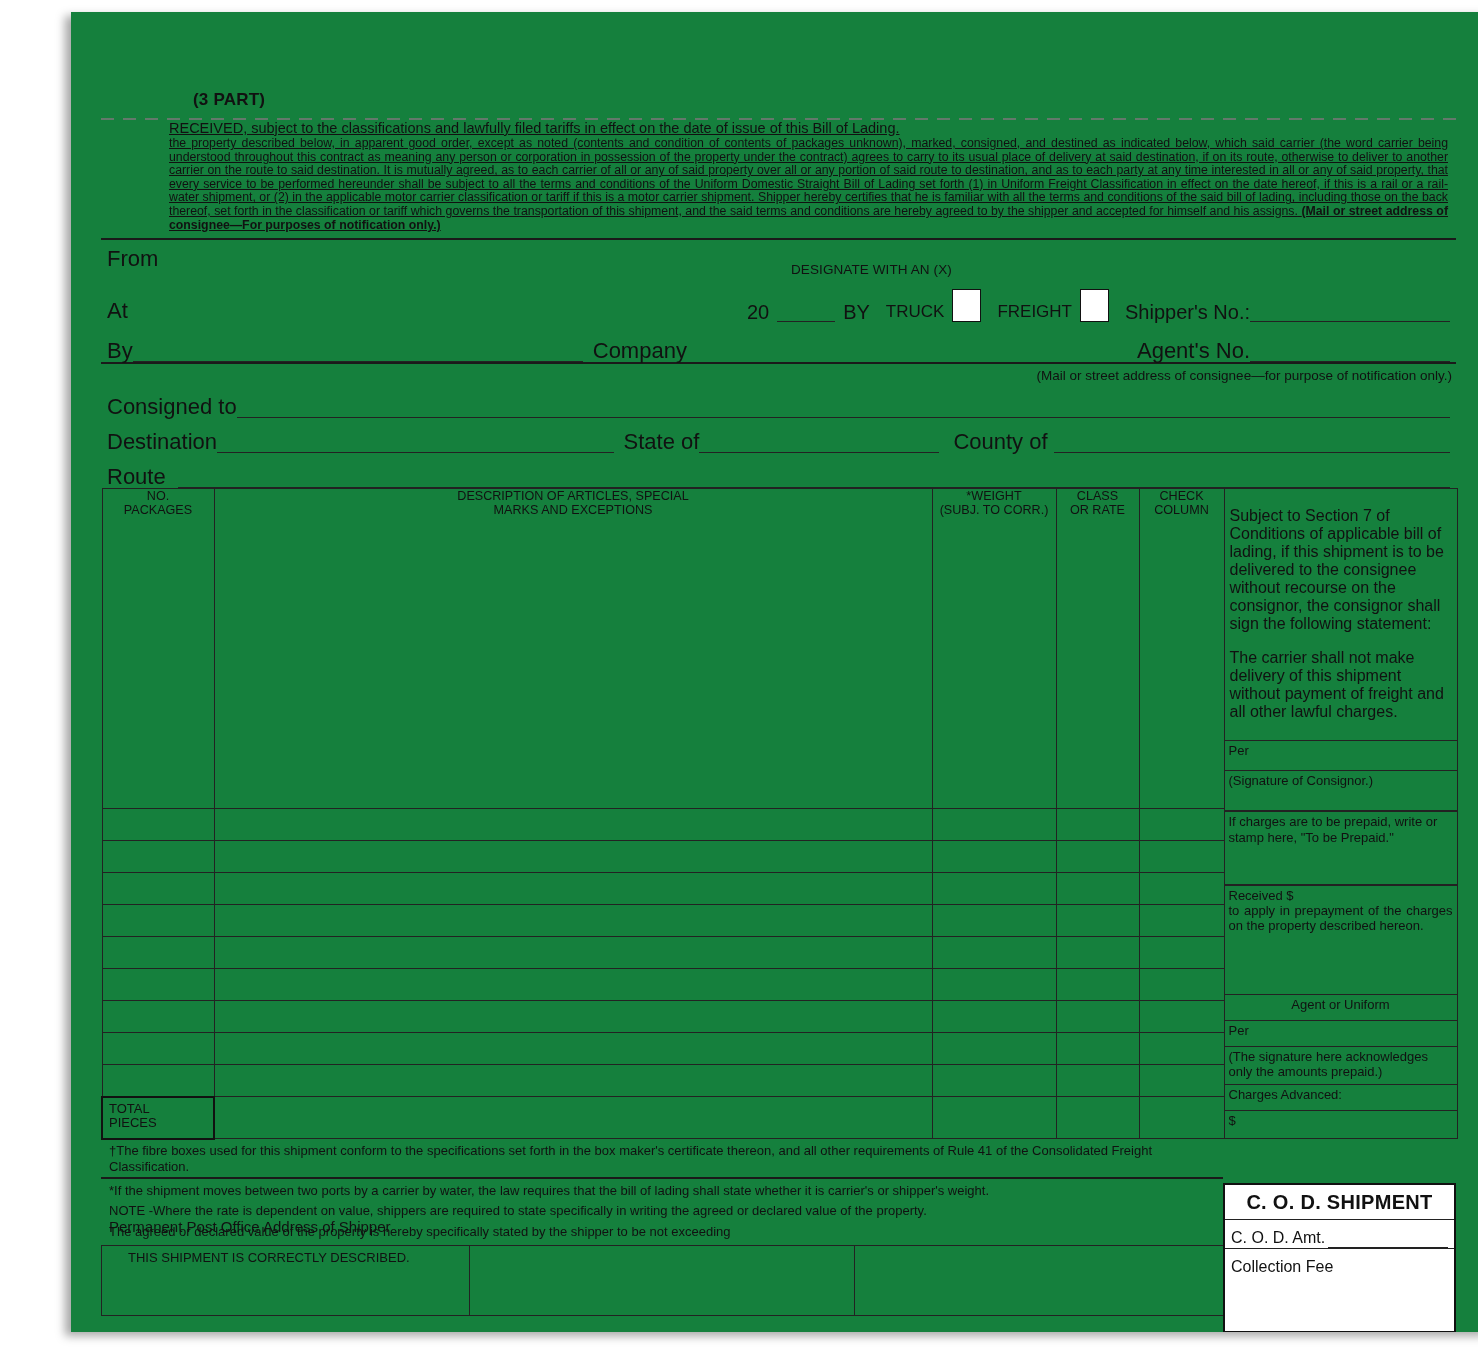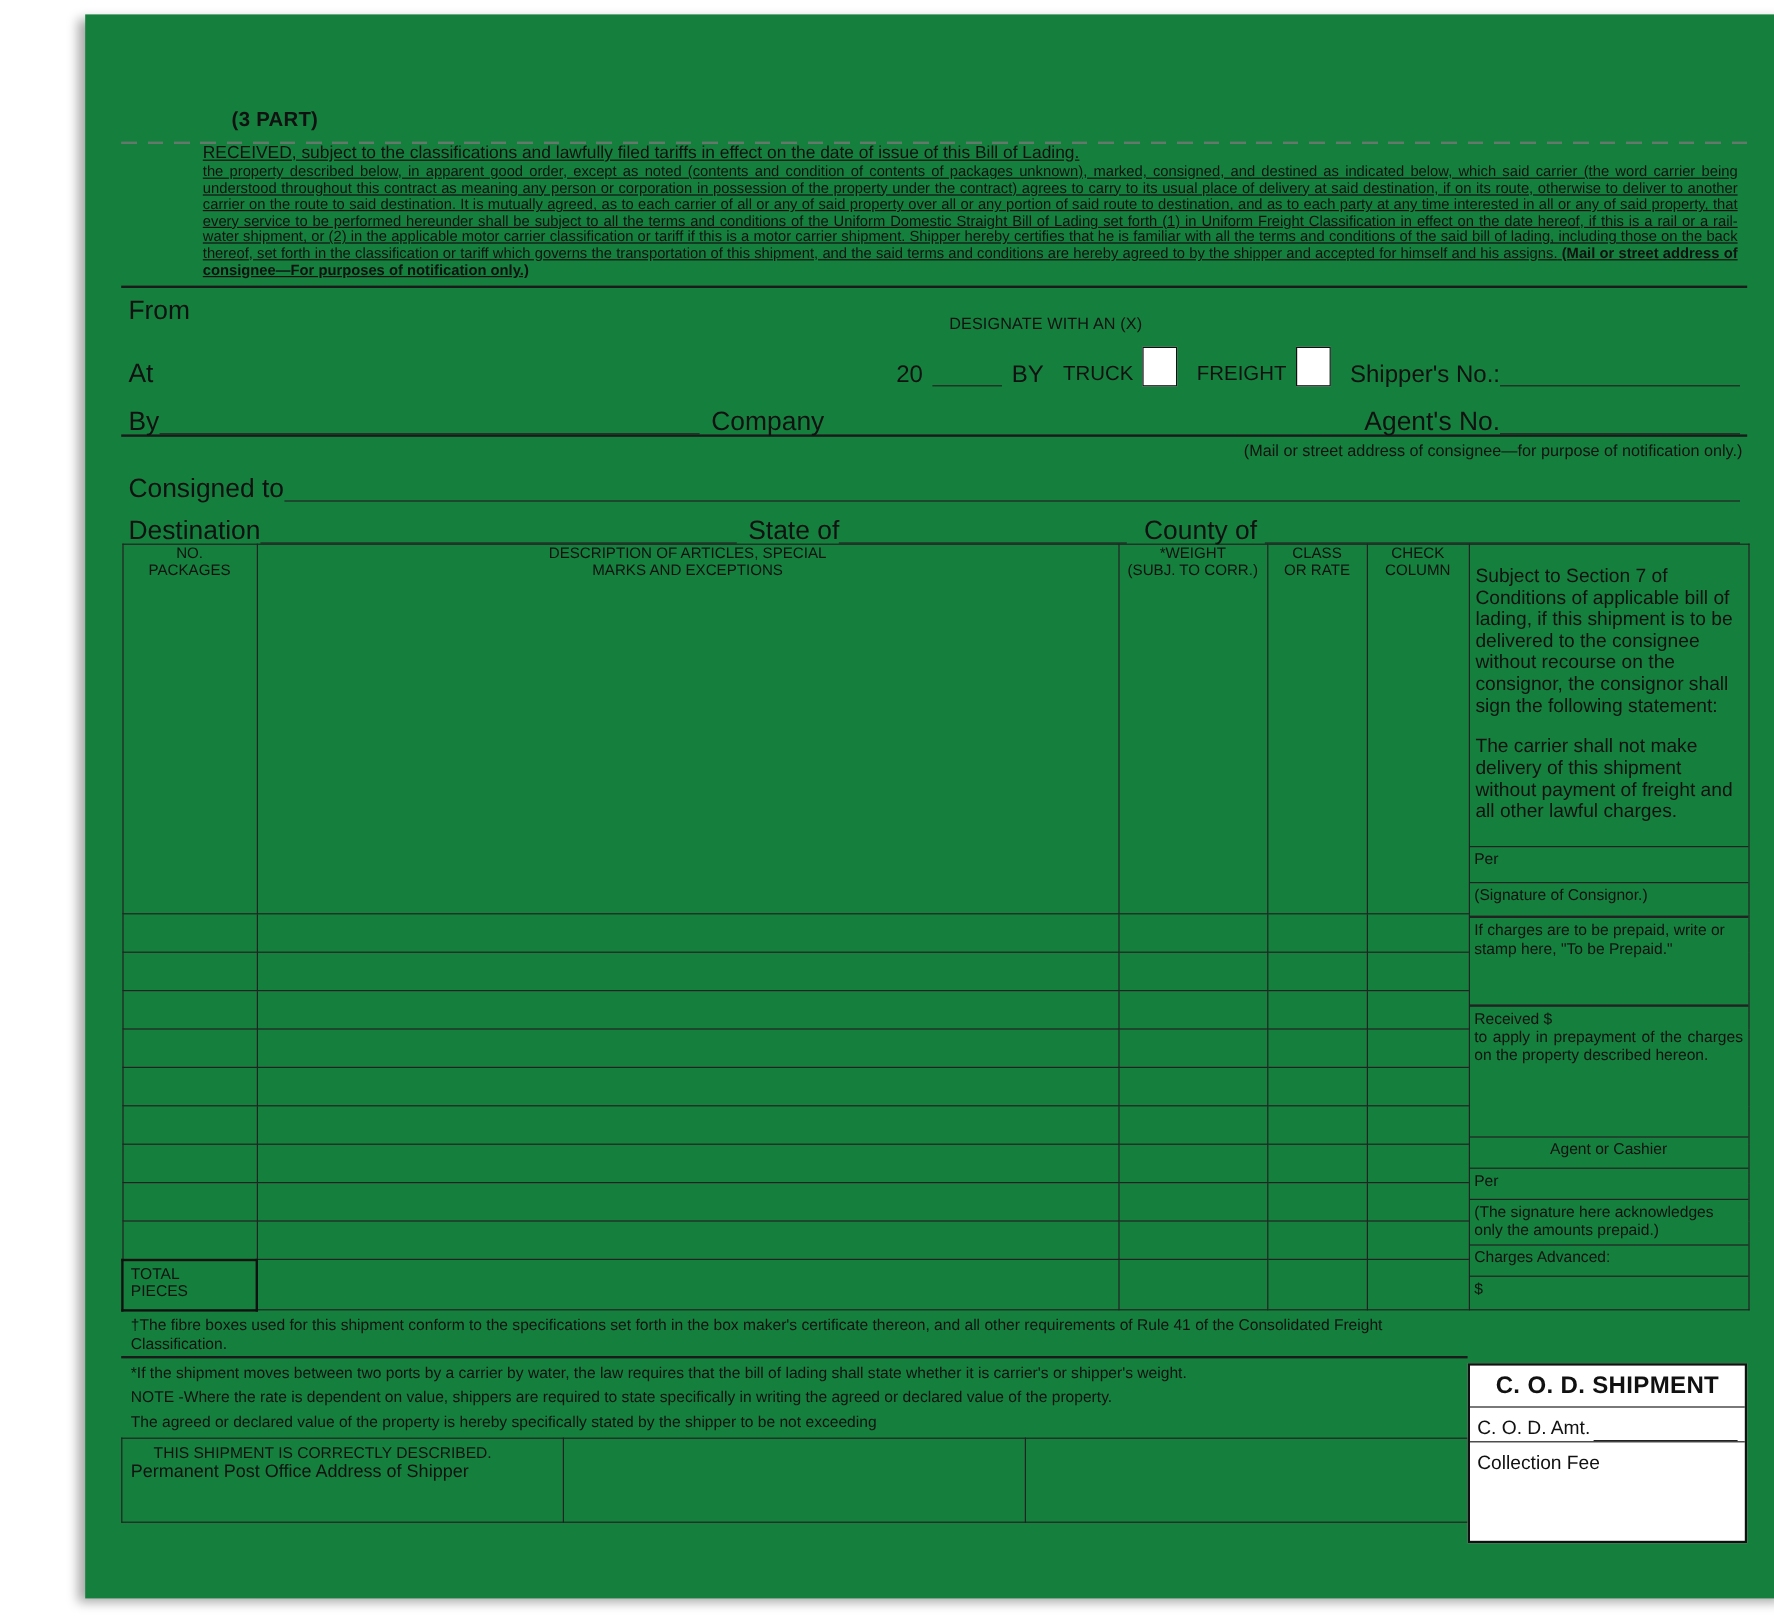--- a/index.html
+++ b/index.html
@@ -186,20 +186,24 @@
 
       <div class="r-c">
         <span class="lbl">Destination</span>
         <span class="dash" style="max-width:625px;"></span>
         <span class="lbl" style="margin-left:10px;">State of</span>
         <span class="dash-f" style="width:240px;"></span>
         <span class="lbl" style="margin-left:14px;">County of</span>
         <span class="dash" style="margin-left:6px;"></span>
       </div>
 
+      <div class="r-c">
+        <span class="lbl">Route</span>
+        <span class="dash" style="margin-left:12px;"></span>
+      </div>
 
     </div>
 
     <table class="main">
       <colgroup>
         <col style="width:112px">
         <col style="width:718px">
         <col style="width:124px">
         <col style="width:83px">
         <col style="width:85px">
@@ -229,27 +233,27 @@
         </th>
 
         <td rowspan="11" style="padding:0;">
           <div class="cond" style="padding:2px 5px 3px 5px; border:0;">
             <p>Subject to Section 7 of Conditions of applicable bill of lading, if this shipment is to be delivered to the consignee without recourse on the consignor, the consignor shall sign the following statement:</p>
             <p>The carrier shall not make delivery of this shipment without payment of freight and all other lawful charges.</p>
           </div>
           <div class="mini" style="border-top:1.3px solid #222; height:30px;">
             <span>Per</span>
           </div>
-          <div class="mini" style="border-top:1.3px solid #222; height:28px;">(Signature of Consignor.)</div>
+          <div class="mini" style="border-top:1.3px solid #222; height:40px;">(Signature of Consignor.)</div>
           <div class="mini" style="border-top:2.6px solid #222; height:74px; line-height:16px;">If charges are to be prepaid, write or stamp here, "To be Prepaid."</div>
           <div class="mini" style="border-top:2.6px solid #222; height:110px; line-height:15px; text-align:justify;">
             <span>Received $</span><br>
             <span>to apply in prepayment of the charges on the property described hereon.</span>
           </div>
-          <div class="mini mini-c" style="border-top:1.3px solid #222; height:26px;">Agent or Cashier</div>
+          <div class="mini mini-c" style="border-top:1.3px solid #222; height:26px;">Agent or Uniform</div>
           <div class="mini" style="border-top:1.3px solid #222; height:26px;">
             <span>Per</span>
           </div>
           <div class="mini" style="border-top:1.3px solid #222; height:38px; line-height:15px;">(The signature here acknowledges only the amounts prepaid.)</div>
           <div class="mini" style="border-top:1.3px solid #222; height:26px;">Charges Advanced:</div>
           <div class="mini" style="border-top:1.3px solid #222; height:28px;">$</div>
         </td>
       </tr>
 
       <tr>

